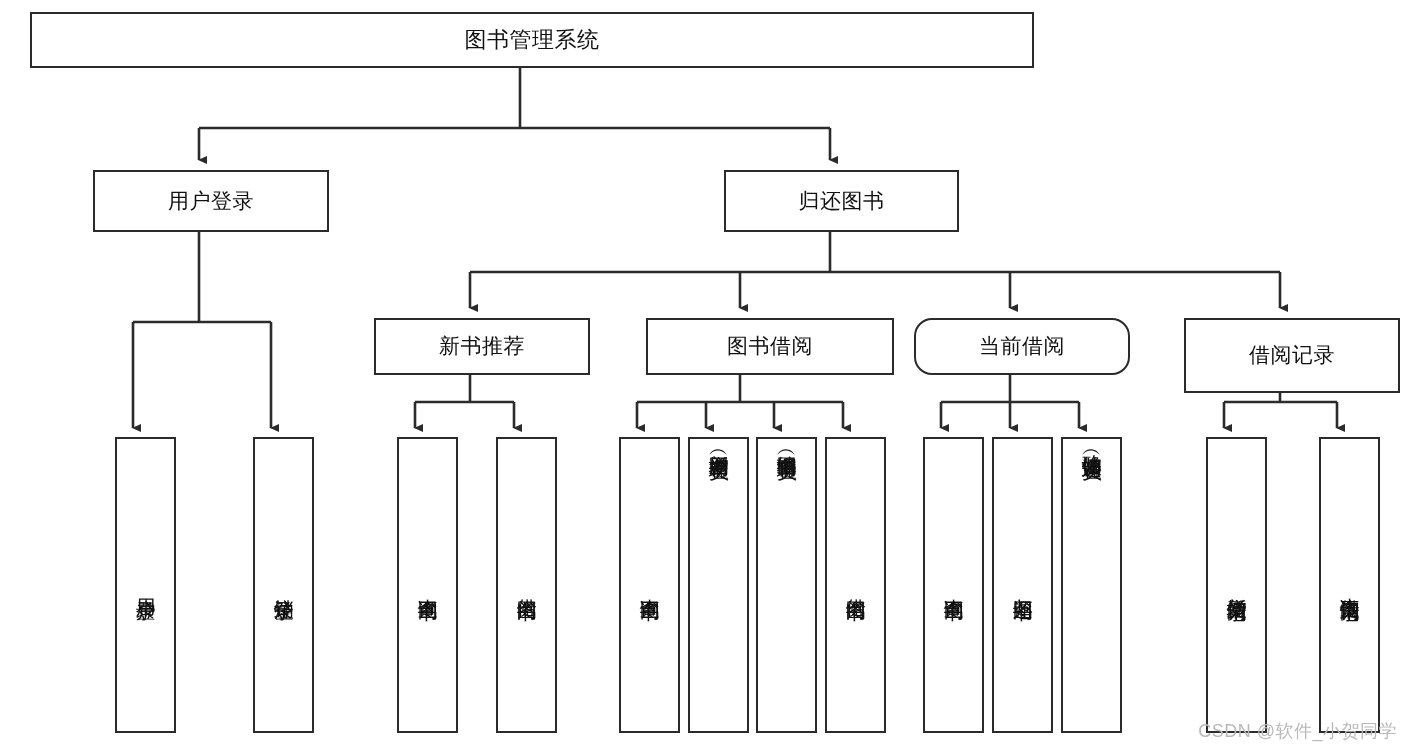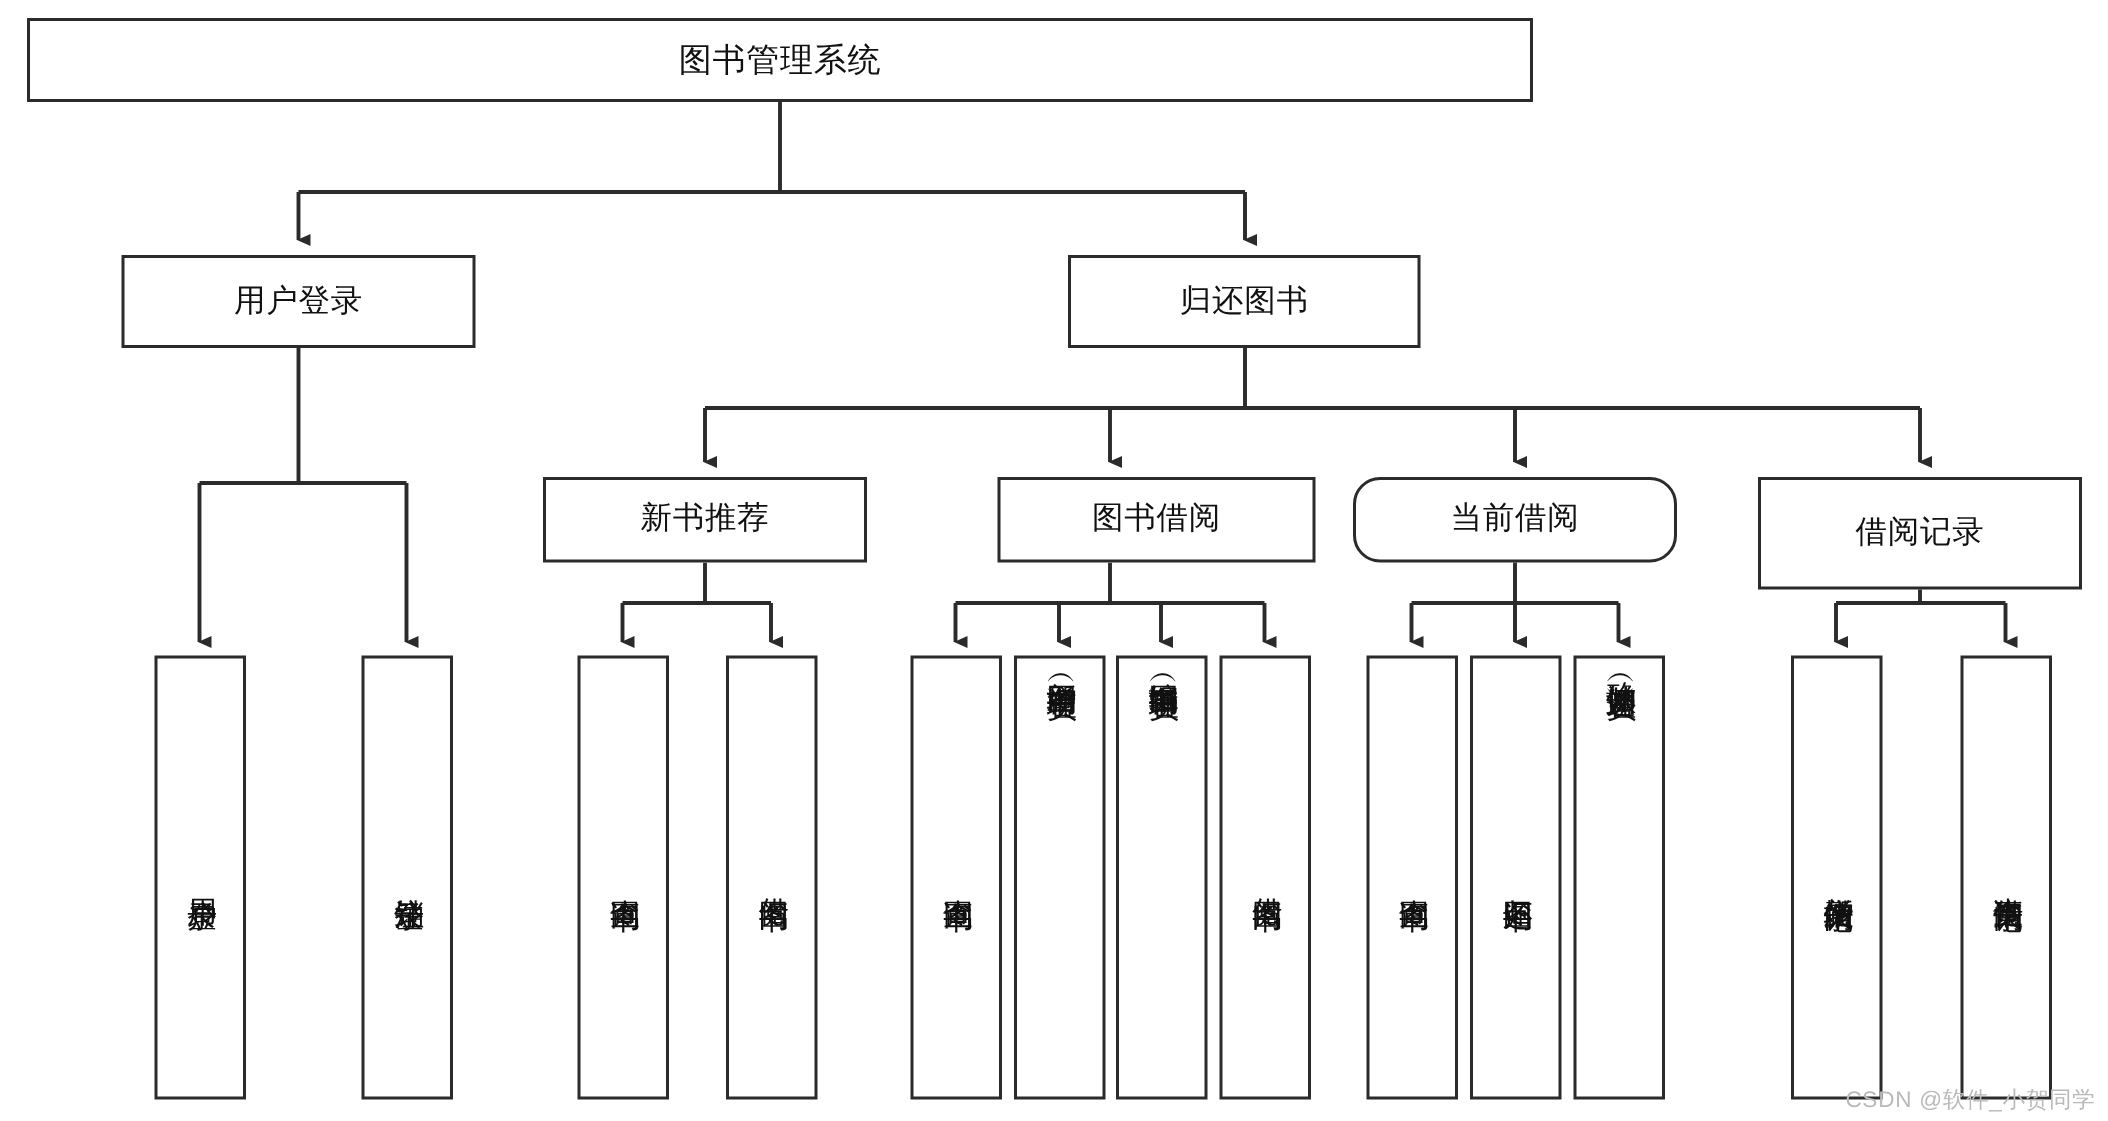--- a/index.html
+++ b/index.html
@@ -30,20 +30,21 @@
   }
   .node {
     position: absolute;
     box-sizing: border-box;
     border: 2px solid #2b2b2b;
     background: #ffffff;
     display: flex;
     align-items: center;
     justify-content: center;
     text-align: center;
+    margin-left: 12px;
   }
   .node-label {
     font-size: 21px;
     line-height: 1.25;
     letter-spacing: 0.5px;
     color: #111111;
     white-space: nowrap;
   }
   .node.root .node-label { font-size: 22px; }
   .node.leaf {
@@ -58,21 +59,21 @@
     line-height: 1.18;
     letter-spacing: 1px;
   }
   .node.leaf.center-v {
     align-items: center;
   }
   .watermark {
     position: absolute;
     right: 8px;
     bottom: 4px;
-    font-size: 15px;
+    font-size: 18px;
     color: #b9b9b9;
     letter-spacing: 0.5px;
     white-space: nowrap;
     user-select: none;
   }
 </style>
 </head>
 <body>
 
 <div id="diagram-canvas">
@@ -136,21 +137,21 @@
   </div>
 
   <div class="node" style="left:712px; top:170px; width:235px; height:62px;">
     <span class="node-label">归还图书</span>
   </div>
 
   <div class="node" style="left:362px; top:318px; width:216px; height:57px;">
     <span class="node-label">新书推荐</span>
   </div>
 
-  <div class="node" style="left:665px; top:318px; width:212px; height:57px;">
+  <div class="node" style="left:634px; top:318px; width:248px; height:57px;">
     <span class="node-label">图书借阅</span>
   </div>
 
   <div class="node" style="left:902px; top:318px; width:216px; height:57px;border-radius:18px;">
     <span class="node-label">当前借阅</span>
   </div>
 
   <div class="node" style="left:1172px; top:318px; width:216px; height:75px;">
     <span class="node-label">借阅记录</span>
   </div>

